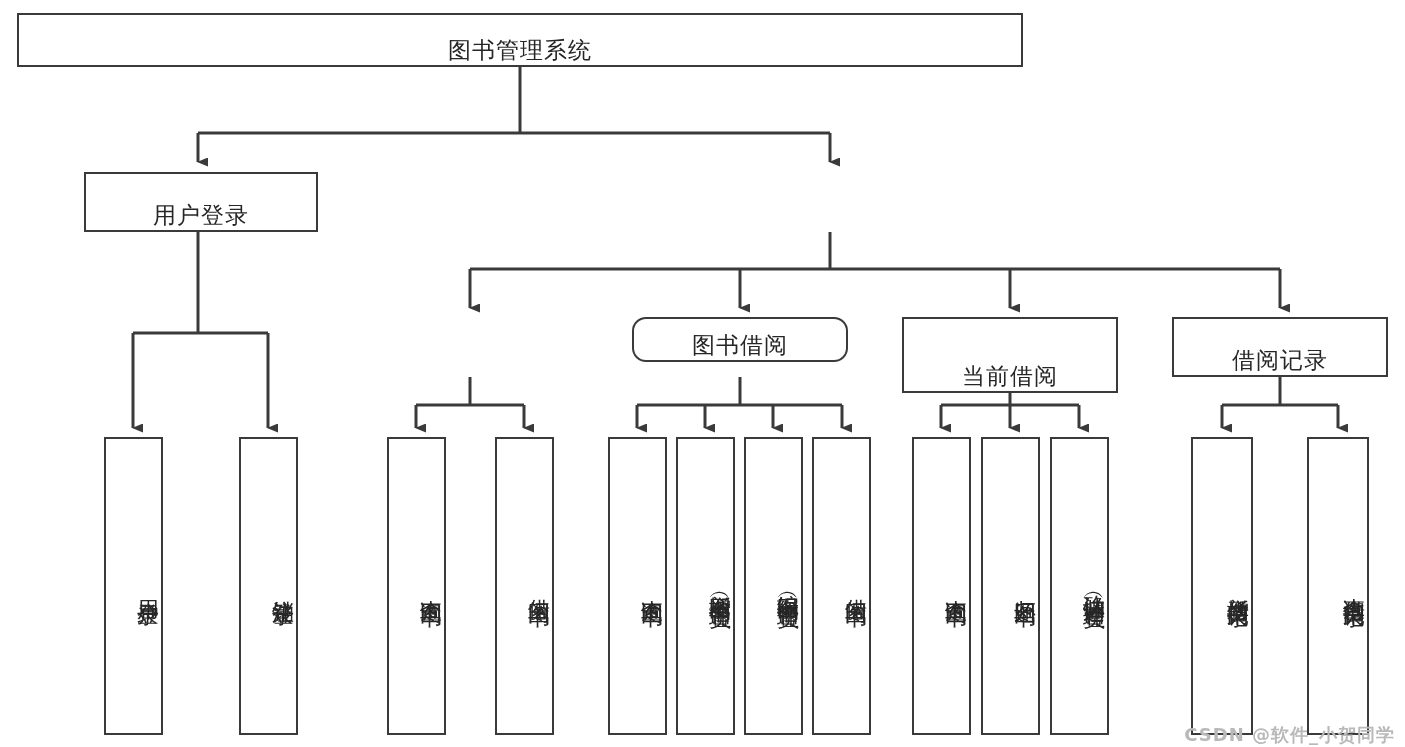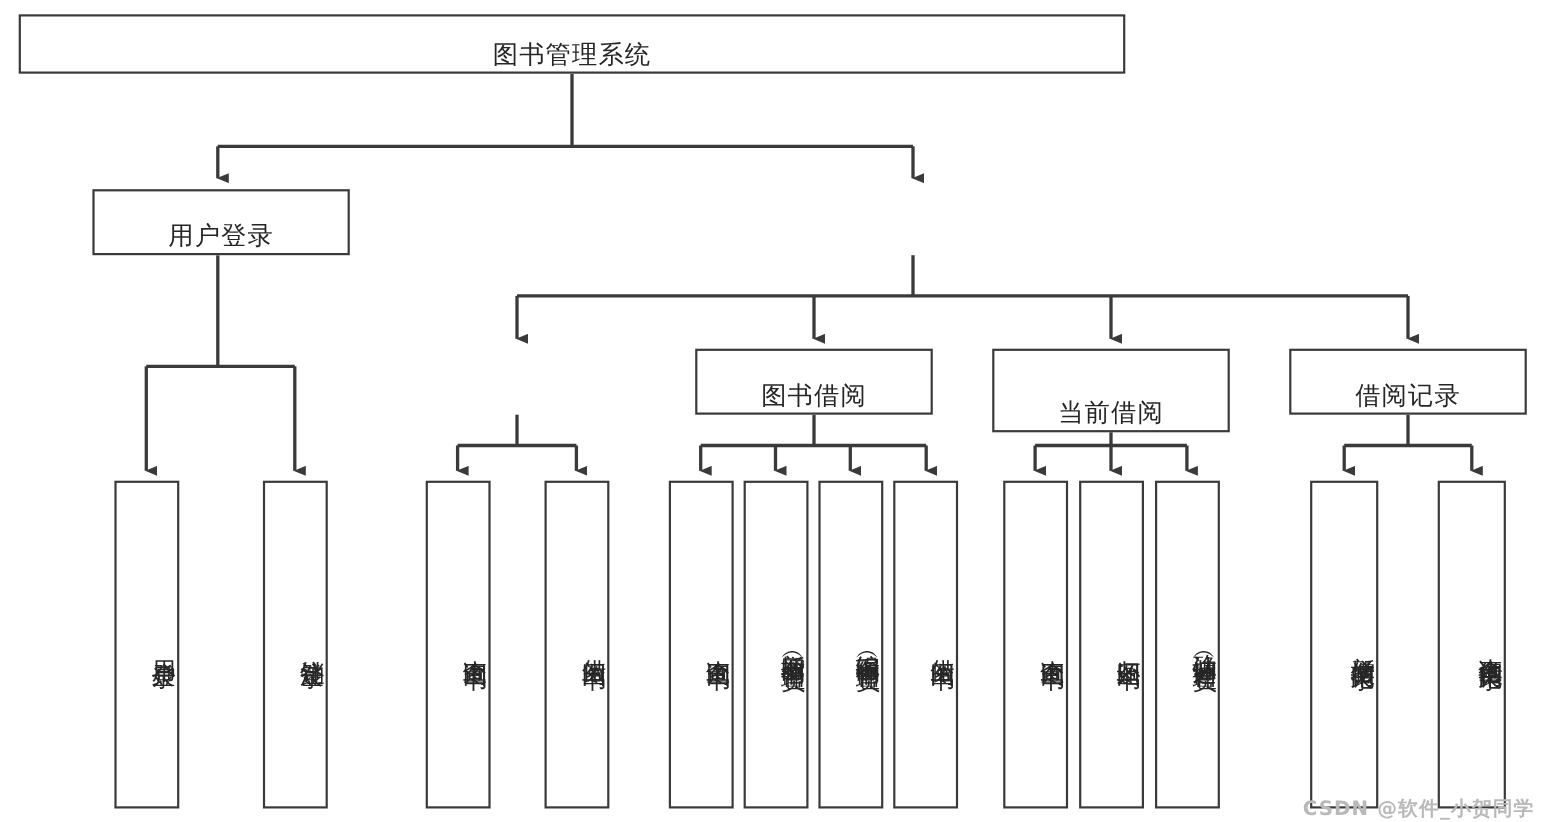--- a/index.html
+++ b/index.html
@@ -120,21 +120,21 @@
   </svg>
 
   <div class="node horiz" style="left:17px; top:13px; width:1006px; height:54px;">
     <span>图书管理系统</span>
   </div>
 
   <div class="node horiz" style="left:84px; top:172px; width:234px; height:60px;">
     <span>用户登录</span>
   </div>
 
-  <div class="node horiz" style="left:632px; top:317px; width:216px; height:60px;">
+  <div class="node horiz" style="left:632px; top:317px; width:216px; height:45px;border-radius:14px;">
     <span>图书借阅</span>
   </div>
   <div class="node horiz" style="left:902px; top:317px; width:216px; height:76px;">
     <span>当前借阅</span>
   </div>
   <div class="node horiz" style="left:1172px; top:317px; width:216px; height:60px;">
     <span>借阅记录</span>
   </div>
 
   <div class="node vert" style="left:104px; top:437px; width:59px; height:298px;">

